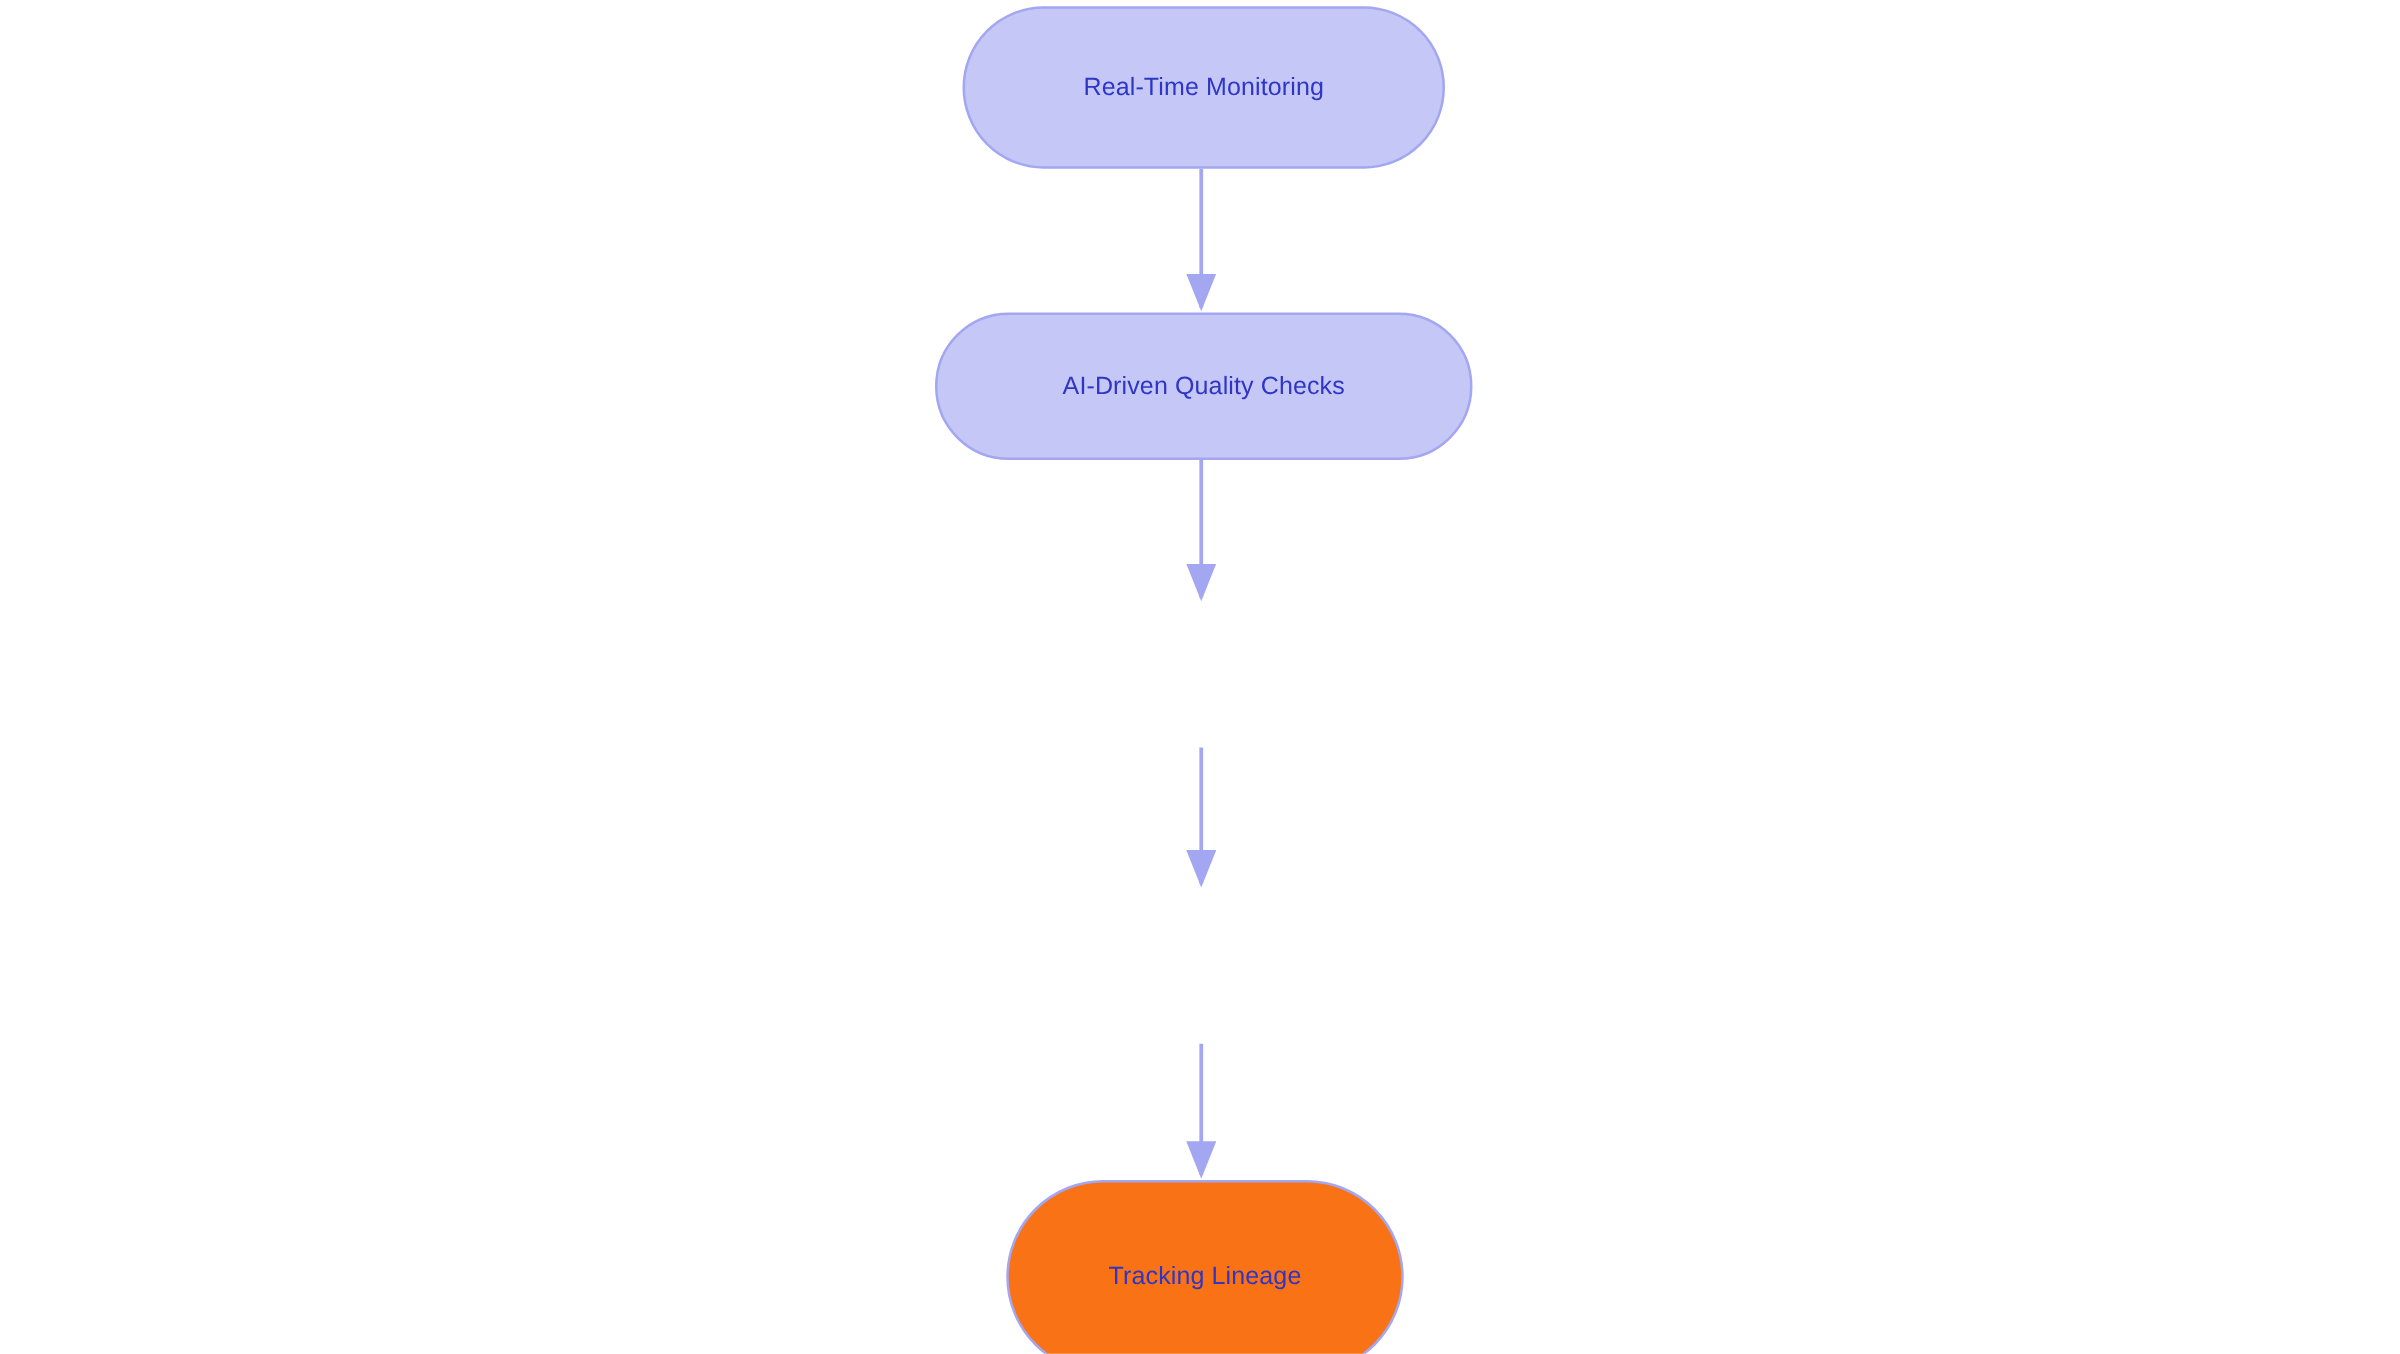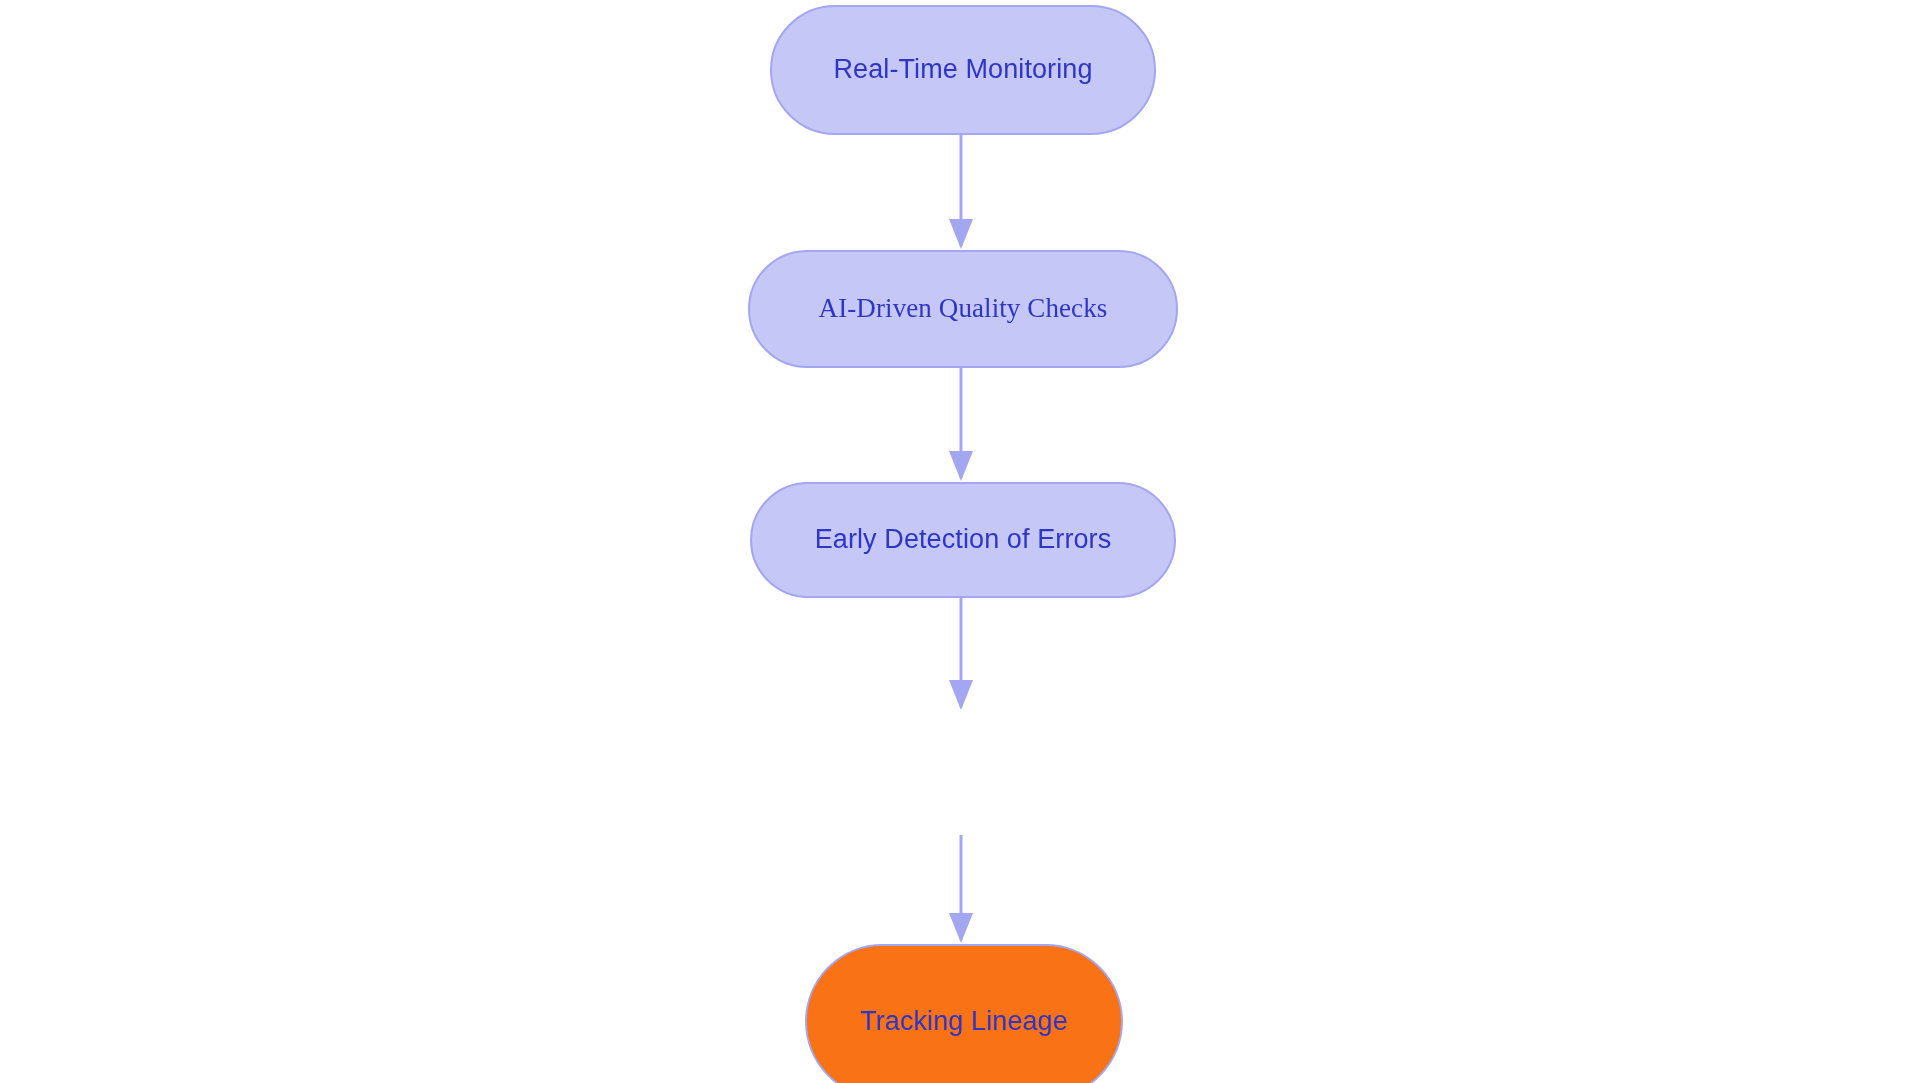--- a/index.html
+++ b/index.html
@@ -38,21 +38,21 @@
     align-items: center;
     justify-content: center;
     background: #c5c7f7;
     border: 2px solid #a3a6f0;
     border-radius: 999px;
     box-shadow: 0 0 0 0 rgba(0,0,0,0);
   }
 
   .node-label {
     color: #2f35c4;
-    font-size: 27px;
+    font-size: 20px;
     font-weight: 400;
     letter-spacing: 0.1px;
     line-height: 1.15;
     white-space: nowrap;
     text-align: center;
     font-family: "Liberation Sans", "DejaVu Sans", sans-serif;
   }
 </style>
 </head>
 <body>
@@ -71,25 +71,22 @@
       <line x1="961" y1="598" x2="961" y2="707" stroke="#a3a6f0" stroke-width="3" marker-end="url(#arrowhead)"></line>
       <line x1="961" y1="835" x2="961" y2="940" stroke="#a3a6f0" stroke-width="3" marker-end="url(#arrowhead)"></line>
     </g>
   </svg>
 
   <div class="node" id="node-0" style="left: 770px; top: 5px; width: 386px; height: 130px; background: rgb(197, 199, 247); border-color: rgb(163, 166, 240);">
     <span class="node-label" style="color: rgb(47, 53, 196);">Real-Time Monitoring</span>
   </div>
 
   <div class="node" id="node-1" style="left: 748px; top: 250px; width: 430px; height: 118px; background: rgb(197, 199, 247); border-color: rgb(163, 166, 240);">
-    <span class="node-label" style="color: rgb(47, 53, 196); font-family: Liberation Serif, serif;">AI-Driven Quality Checks</span>
+    <span class="node-label" style="color: rgb(47, 53, 196);">AI-Driven Quality Checks</span>
   </div>
 
-  <div class="node" id="node-2" style="left: 750px; top: 482px; width: 426px; height: 116px; background: rgb(197, 199, 247); border-color: rgb(163, 166, 240);">
-    <span class="node-label" style="color: rgb(47, 53, 196);">Early Detection of Errors</span>
-  </div>
 
 
   <div class="node" id="node-4" style="left: 805px; top: 944px; width: 318px; height: 155px; background: #f97316; border-color: rgb(163, 166, 240);">
     <span class="node-label" style="color: rgb(47, 53, 196);">Tracking Lineage</span>
   </div>
 
 </div>
 
 </body></html>

